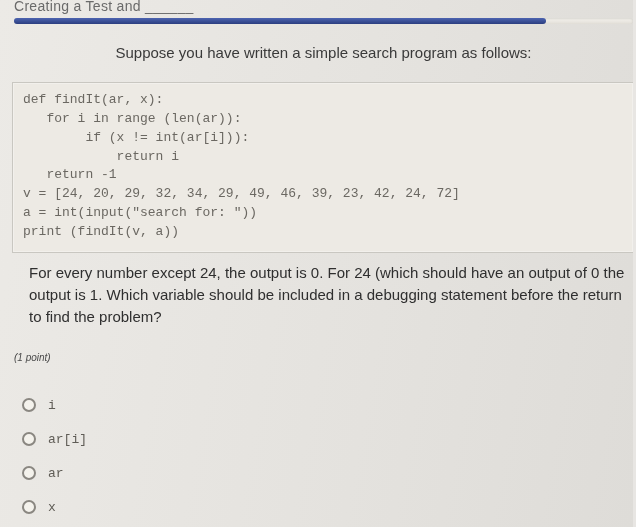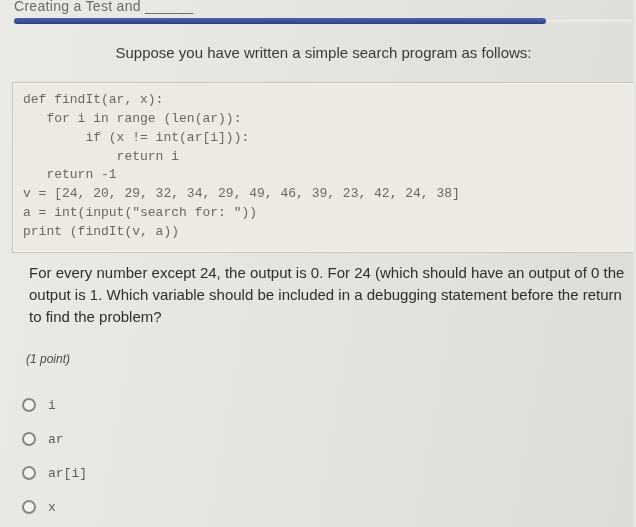--- a/index.html
+++ b/index.html
@@ -65,24 +65,23 @@
   .qtext {
     position: absolute;
     top: 262px; left: 29px; right: 0;
     font-size: 15px;
     color: #2f2f2f;
     line-height: 1.45;
   }
   .points {
     position: absolute;
     top: 352px; left: 14px;
-    font-size: 12px;
+    font-size: 10px;
     font-style: italic;
     color: #4a4a4a;
-    margin-left: 12px;
   }
   .options {
     position: absolute;
     top: 388px; left: 22px; right: 10px;
   }
   .option {
     display: flex;
     align-items: center;
     gap: 12px;
     height: 34px;
@@ -110,40 +109,40 @@
     <div class="progress-fill"></div>
   </div>
 
   <div class="prompt">Suppose you have written a simple search program as follows:</div>
 
   <div class="code-box">def findIt(ar, x):
    for i in range (len(ar)):
         if (x != int(ar[i])):
             return i
    return -1
-v = [24, 20, 29, 32, 34, 29, 49, 46, 39, 23, 42, 24, 38]
+v = [24, 20, 29, 32, 34, 29, 49, 46, 39, 23, 42, 24, 72]
 a = int(input("search for: "))
 print (findIt(v, a))</div>
 
   <div class="qtext">For every number except 24, the output is 0. For 24 (which should have an output of 0 the output is 1. Which variable should be included in a debugging statement before the return to find the problem?</div>
 
   <div class="points">(1 point)</div>
 
   <div class="options">
     <label class="option">
       <span class="radio"></span>
       <span>i</span>
     </label>
     <label class="option">
       <span class="radio"></span>
-      <span>ar</span>
+      <span>ar[i]</span>
     </label>
     <label class="option">
       <span class="radio"></span>
-      <span>ar[i]</span>
+      <span>ar</span>
     </label>
     <label class="option">
       <span class="radio"></span>
       <span>x</span>
     </label>
   </div>
 
 </div>
 
 </body></html>

